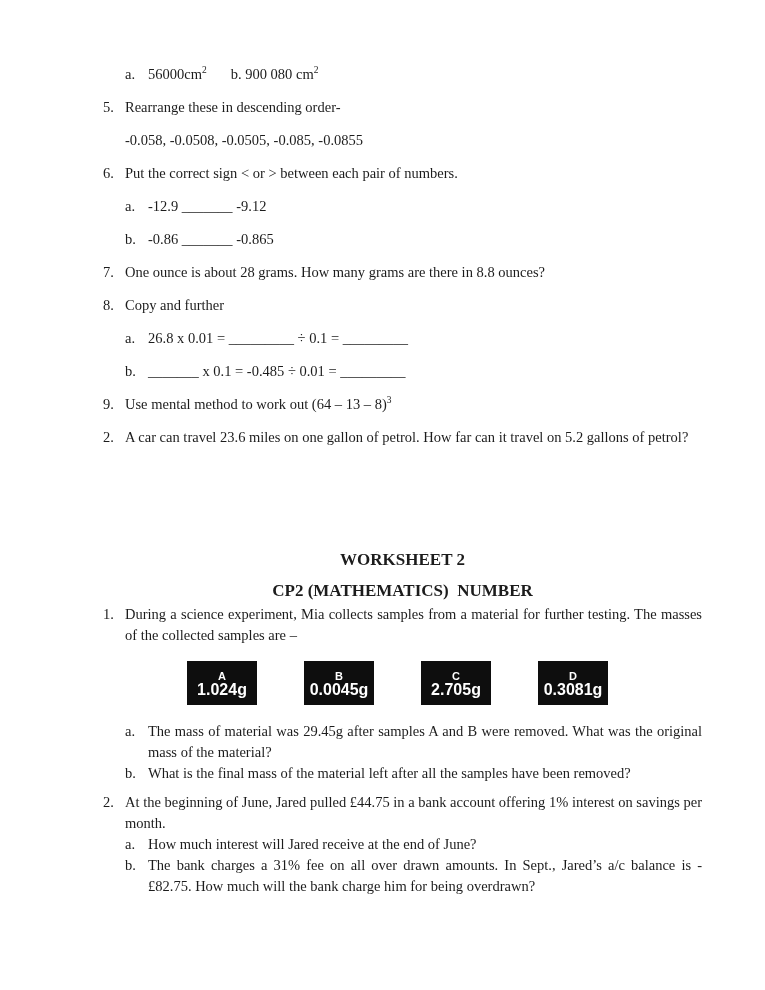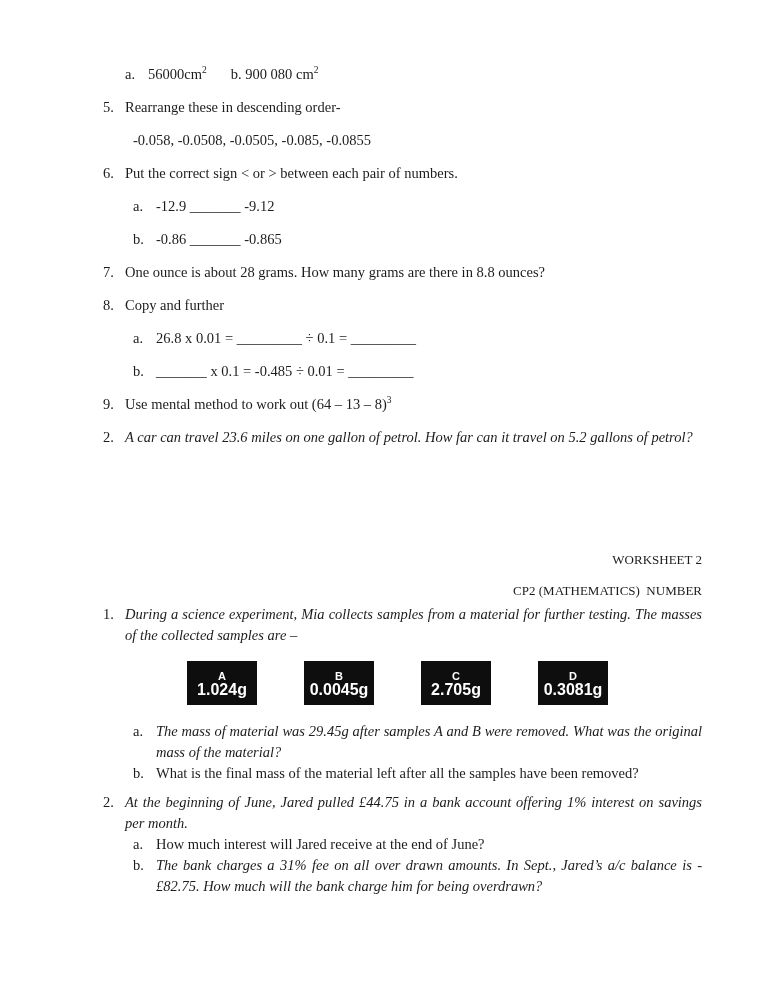--- a/index.html
+++ b/index.html
@@ -7,31 +7,31 @@
   .page {
     position:relative; width:765px; height:990px; background:#ffffff;
     font-family:"Liberation Serif", serif; color:#1c1c1c; font-size:14.5px;
     overflow:hidden;
   }
   .content { padding:64px 63px 0 103px; }
 
   .line { display:flex; line-height:21px; margin-bottom:12px; }
   .num { flex:0 0 22px; }
   .body-text { flex:1; }
-  .para { text-align:justify; text-align-last:left;font-style:italic; }
+  .para { text-align:justify; text-align-last:left; }
 
-  .sub { margin-left:30px; }
+  .sub { margin-left:22px; }
   .sublabel { flex:0 0 23px; }
 
   .ab-line { display:flex; line-height:21px; margin-bottom:12px; margin-left:22px; }
   .ab-gap { margin-left:24px; }
   sup { font-size:9.5px; line-height:0; }
 
-  .ws-title { margin-top:102px; text-align:right; font-weight:normal;
-              font-size:13px; line-height:19px; white-space:pre-wrap; }
+  .ws-title { margin-top:102px; text-align:center; font-weight:bold;
+              font-size:17px; line-height:19px; white-space:pre-wrap; }
 
   .samples { display:flex; margin:15px 0 16px 84px; gap:47px; }
   .sample-box {
     width:70px; height:44px; background:#0e0e0e; color:#ffffff;
     display:flex; flex-direction:column; align-items:center; justify-content:center;
     gap:2px; font-family:"Liberation Sans", sans-serif; font-weight:bold;
   }
   .sample-letter { font-size:11px; line-height:11px; }
   .sample-mass  { font-size:16px; line-height:12px; }
 

